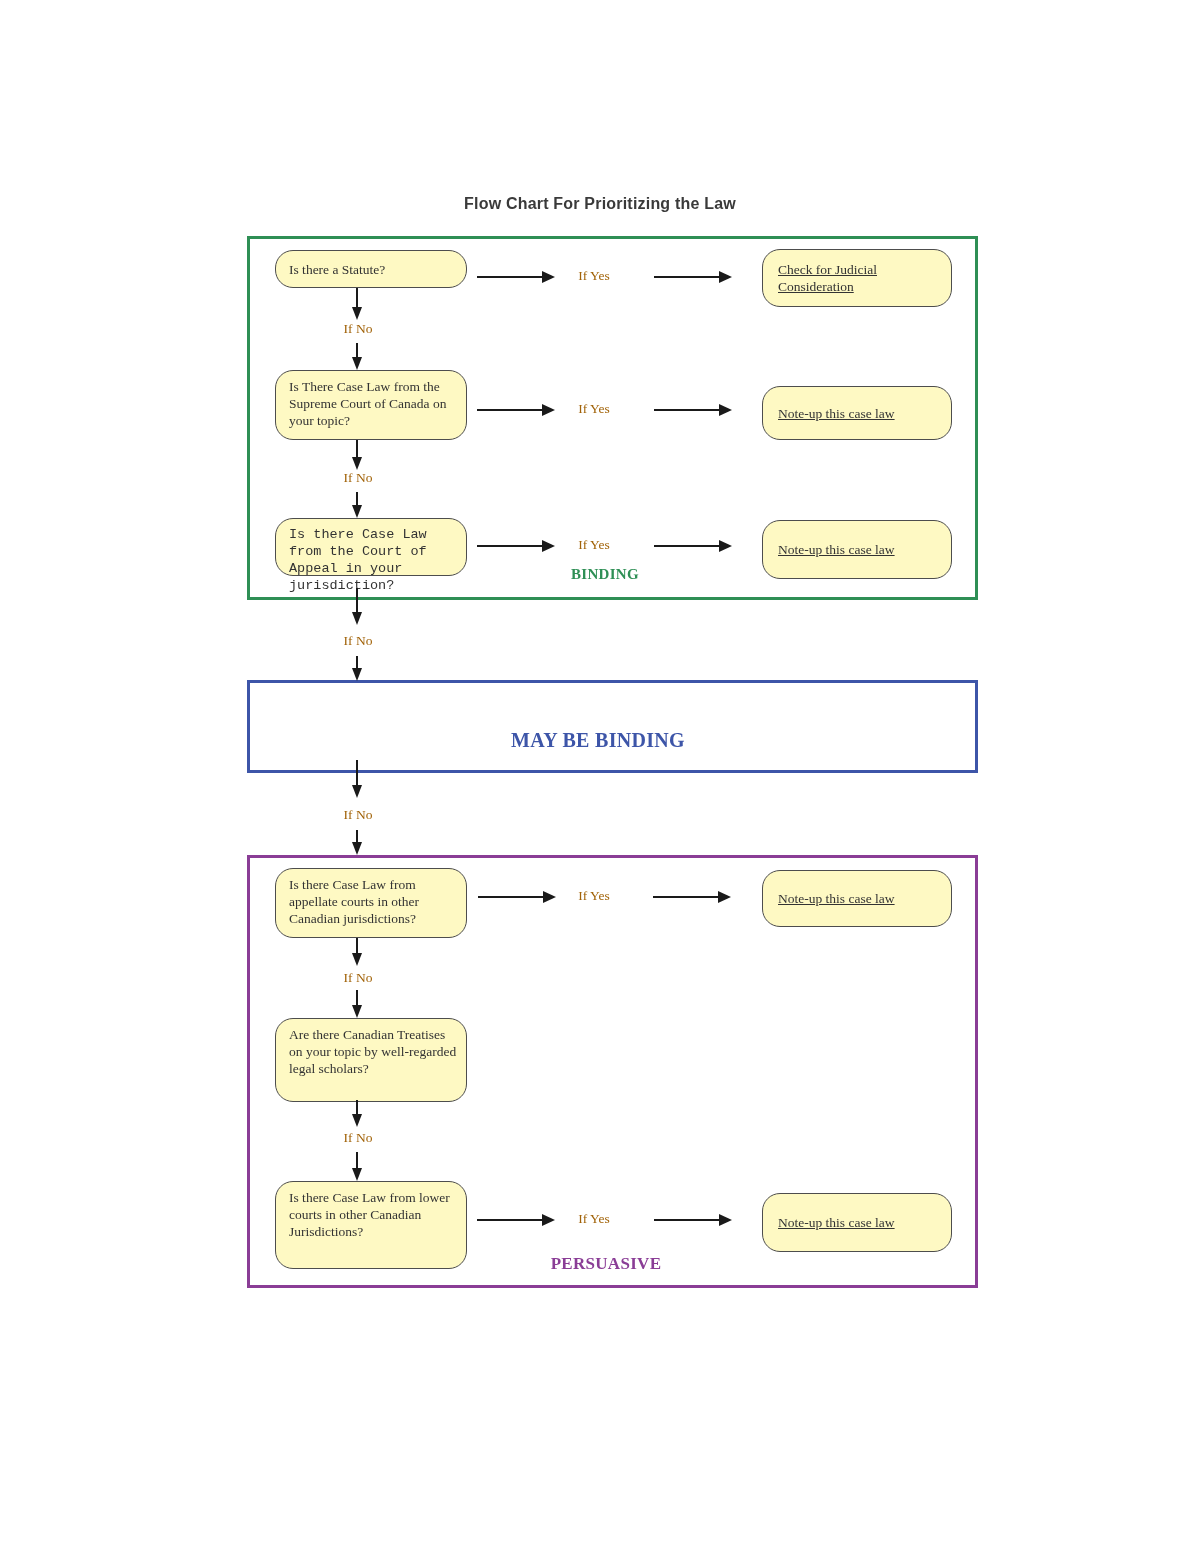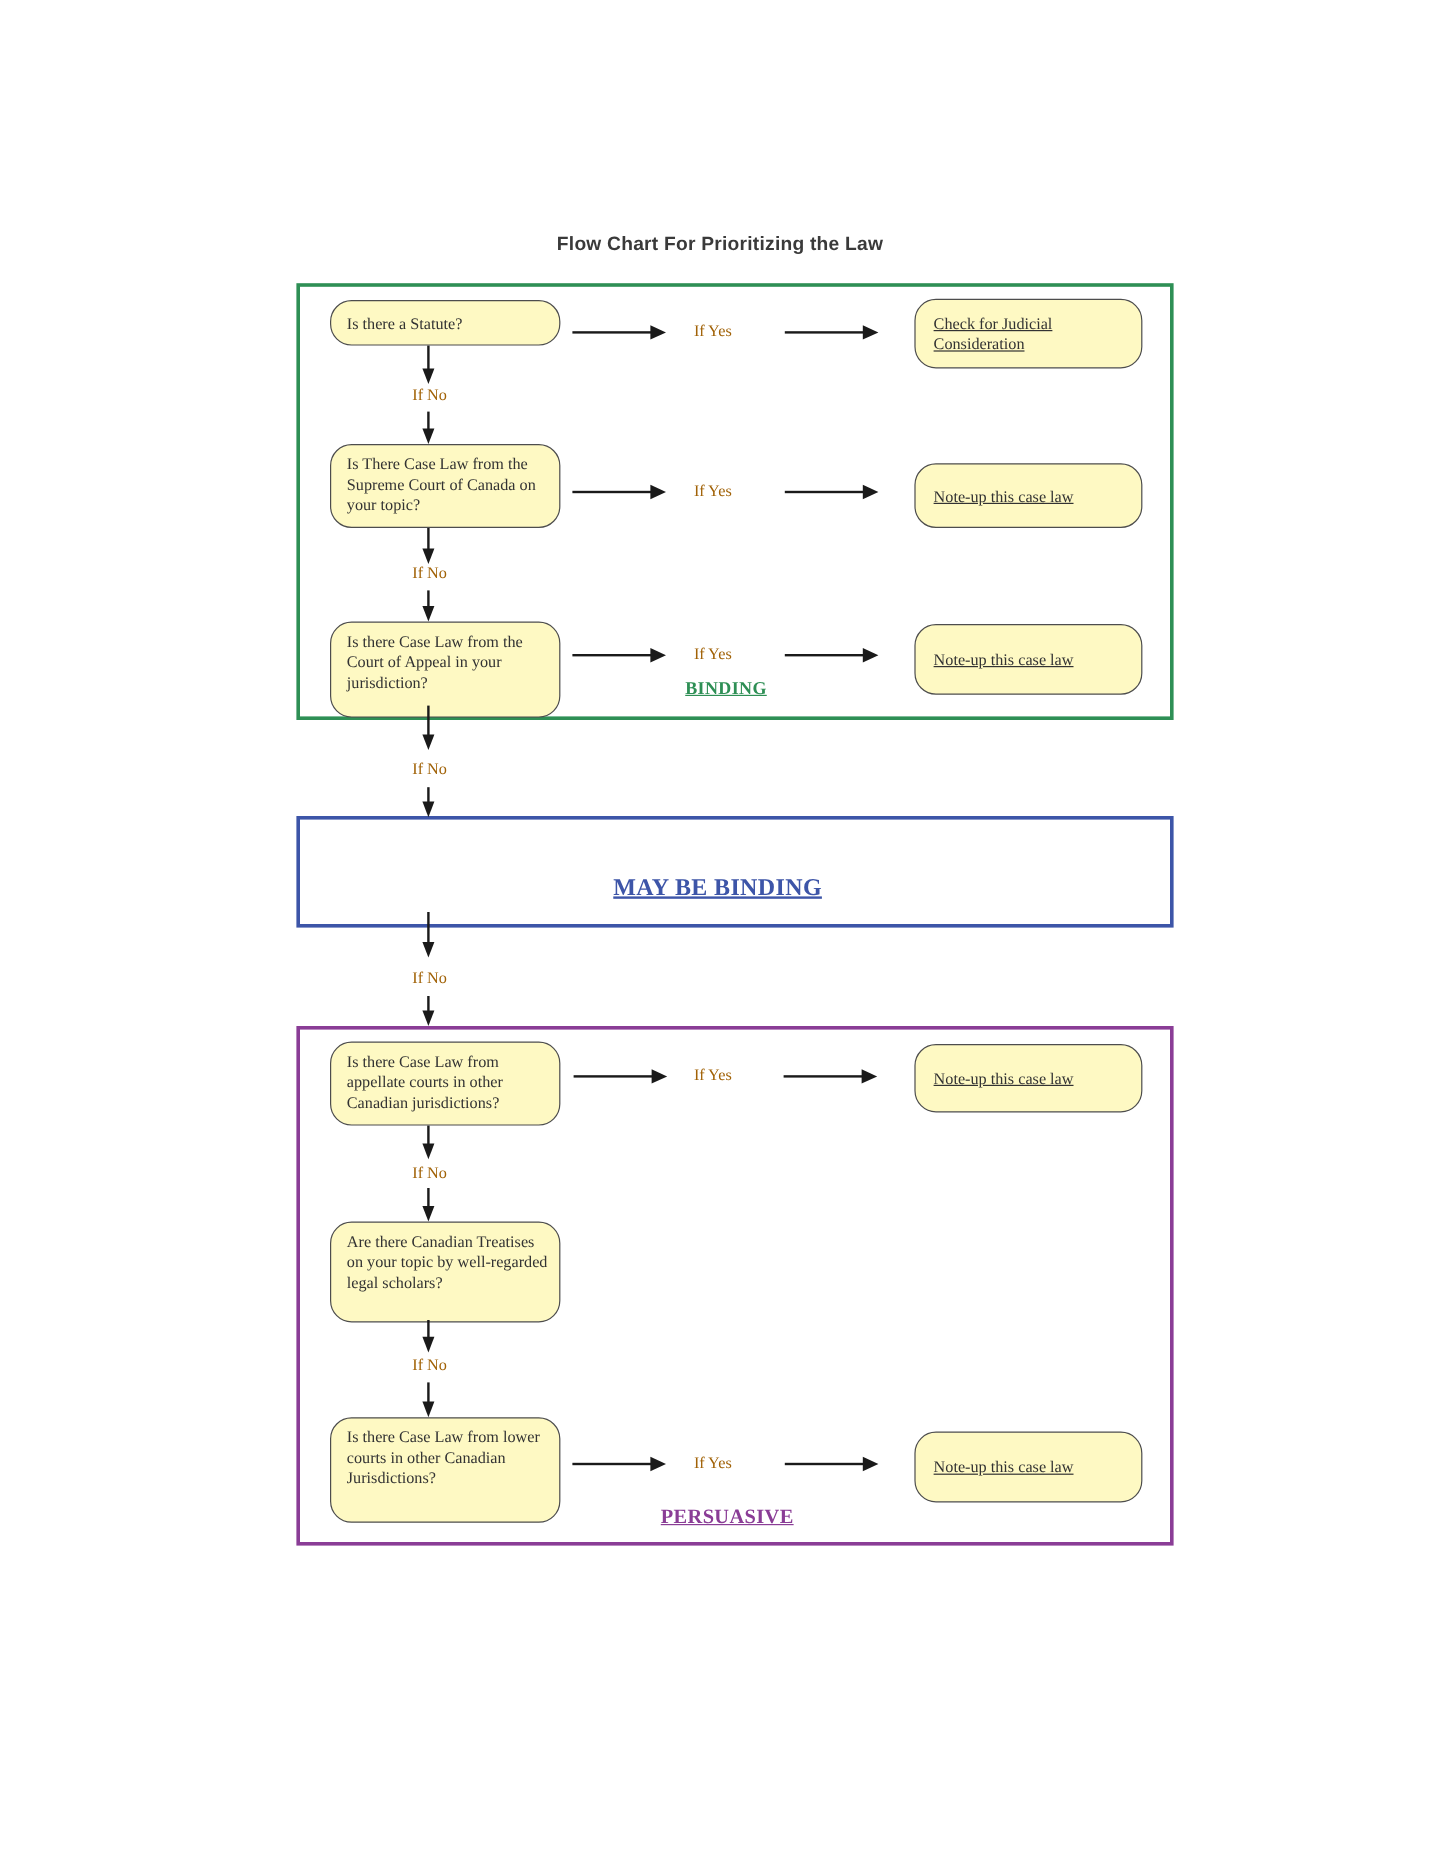--- a/index.html
+++ b/index.html
@@ -41,21 +41,21 @@
     font-size: 13.5px;
     line-height: 17px;
     color: #333333;
   }
   .qbox { padding: 7px 8px 6px 13px; }
   .vcenter { display: flex; align-items: center; padding-top: 0; padding-bottom: 0; }
   .rbox { display: flex; align-items: center; padding-left: 15px; padding-right: 10px; text-decoration: underline; }
 
   .q1 { left: 275px; top: 250px;  width: 192px; height: 38px; }
   .q2 { left: 275px; top: 370px;  width: 192px; height: 70px; }
-  .q3 { left: 275px; top: 518px;  width: 192px; height: 80px; }
+  .q3 { left: 275px; top: 518px;  width: 192px; height: 58px; font-family: Liberation Mono, monospace; }
   .q4 { left: 275px; top: 693px;  width: 192px; height: 66px; }
   .q5 { left: 275px; top: 868px;  width: 192px; height: 70px; }
   .q6 { left: 275px; top: 1018px; width: 192px; height: 84px; }
   .q7 { left: 275px; top: 1181px; width: 192px; height: 88px; }
 
   .r1 { left: 762px; top: 249px;  width: 190px; height: 58px; }
   .r2 { left: 762px; top: 386px;  width: 190px; height: 54px; }
   .r3 { left: 762px; top: 520px;  width: 190px; height: 59px; }
   .r5 { left: 762px; top: 870px;  width: 190px; height: 57px; }
   .r7 { left: 762px; top: 1193px; width: 190px; height: 59px; }
@@ -73,21 +73,20 @@
   .yes5 { top: 888px; } .yes7 { top: 1211px; }
   .no1 { top: 321px; } .no2 { top: 470px; } .no3 { top: 633px; }
   .no4 { top: 807px; } .no5 { top: 970px; } .no6 { top: 1130px; }
 
   .seclbl {
     position: absolute;
     font-weight: bold;
     text-align: center;
     letter-spacing: 0.3px;
     white-space: nowrap;
-    text-decoration: underline;
   }
   .lbl-binding    { left: 515px; top: 566px;  width: 180px; font-size: 15px; }
   .lbl-maybe      { left: 468px; top: 729px;  width: 260px; font-size: 20px; }
   .lbl-persuasive { left: 496px; top: 1254px; width: 220px; font-size: 17px; }
 
   
   .h-arrow { position: absolute; width: 78px; height: 0; }
   .h-arrow::before {
     content: ""; position: absolute; left: 0; right: 11px; top: -1px;
     height: 2px; background: #1a1a1a;

